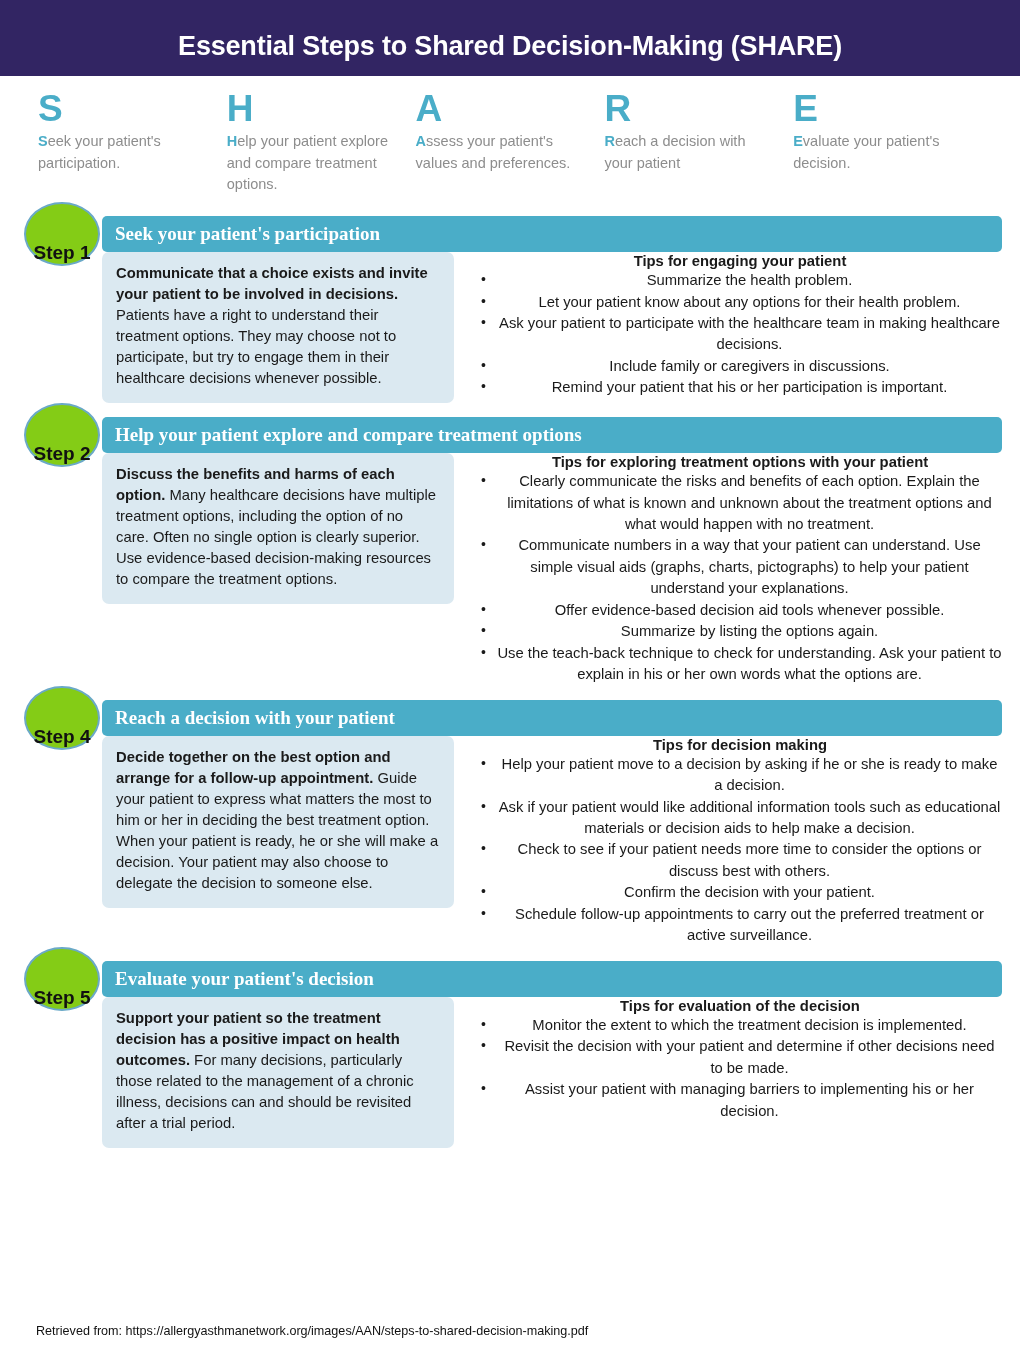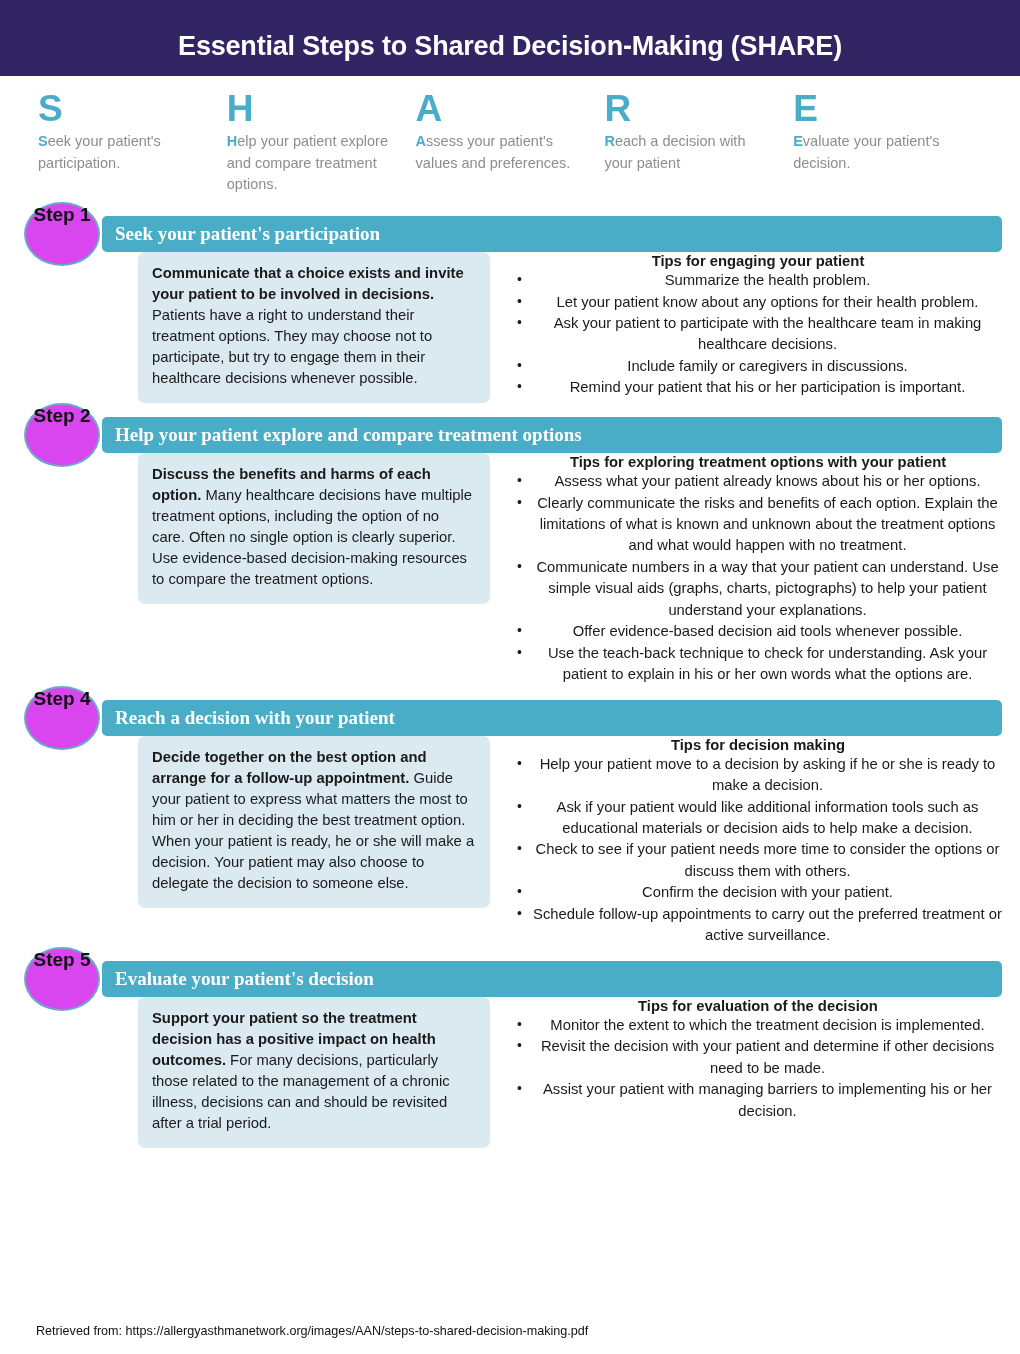--- a/index.html
+++ b/index.html
@@ -57,31 +57,31 @@
   }
   .step-band-title {
     color:#ffffff;
     font-size:19px;
     font-weight:bold;
     padding-left:13px;
   }
   .step-circle {
     position:absolute; left:24px; top:-14px;
     width:76px; height:64px;
-    background:#d946ef;
+    background:#84cc16;
     border:2px solid #6aa9c7;
     border-radius:50%;
-    display:flex; align-items:flex-start; justify-content:center;
+    display:flex; align-items:flex-end; justify-content:center;
     z-index:3;
   }
   .step-circle-label {
     font-size:19px; font-weight:bold; color:#111111;
   }
 
-  .step-body { display:flex; padding-left:102px; padding-right:18px;margin-left:36px; }
+  .step-body { display:flex; padding-left:102px; padding-right:18px; }
   .left-box {
     width:352px;
     flex:0 0 352px;
     background:#DBE9F1;
     border-radius:7px;
     padding:11px 14px 14px 14px;
     font-size:14.8px;
     line-height:1.42;
     align-self:flex-start;
   }
@@ -182,24 +182,24 @@
           </div>
           <div class="step-circle">
             <div class="step-circle-label">Step 2</div>
           </div>
         </div>
         <div class="step-body">
           <div class="left-box"><span class="lead">Discuss the benefits and harms of each option.</span><span class="rest"> Many healthcare decisions have multiple treatment options, including the option of no care. Often no single option is clearly superior. Use evidence-based decision-making resources to compare the treatment options.</span></div>
           <div class="right-col">
             <div class="tips-title">Tips for exploring treatment options with your patient</div>
             <ul class="tips-list">
-              <li>Assess what your patient already knows about his or her options.</li>
               <li>Clearly communicate the risks and benefits of each option. Explain the limitations of what is known and unknown about the treatment options and what would happen with no treatment.</li>
               <li>Communicate numbers in a way that your patient can understand. Use simple visual aids (graphs, charts, pictographs) to help your patient understand your explanations.</li>
               <li>Offer evidence-based decision aid tools whenever possible.</li>
+              <li>Summarize by listing the options again.</li>
               <li>Use the teach-back technique to check for understanding. Ask your patient to explain in his or her own words what the options are.</li>
             </ul>
           </div>
         </div>
       </div>
       <div class="step">
         <div class="step-head">
           <div class="step-band">
             <div class="step-band-title">Reach a decision with your patient</div>
           </div>
@@ -207,21 +207,21 @@
             <div class="step-circle-label">Step 4</div>
           </div>
         </div>
         <div class="step-body">
           <div class="left-box"><span class="lead">Decide together on the best option and arrange for a follow-up appointment.</span><span class="rest"> Guide your patient to express what matters the most to him or her in deciding the best treatment option. When your patient is ready, he or she will make a decision. Your patient may also choose to delegate the decision to someone else.</span></div>
           <div class="right-col">
             <div class="tips-title">Tips for decision making</div>
             <ul class="tips-list">
               <li>Help your patient move to a decision by asking if he or she is ready to make a decision.</li>
               <li>Ask if your patient would like additional information tools such as educational materials or decision aids to help make a decision.</li>
-              <li>Check to see if your patient needs more time to consider the options or discuss them with others.</li>
+              <li>Check to see if your patient needs more time to consider the options or discuss best with others.</li>
               <li>Confirm the decision with your patient.</li>
               <li>Schedule follow-up appointments to carry out the preferred treatment or active surveillance.</li>
             </ul>
           </div>
         </div>
       </div>
       <div class="step">
         <div class="step-head">
           <div class="step-band">
             <div class="step-band-title">Evaluate your patient's decision</div>

